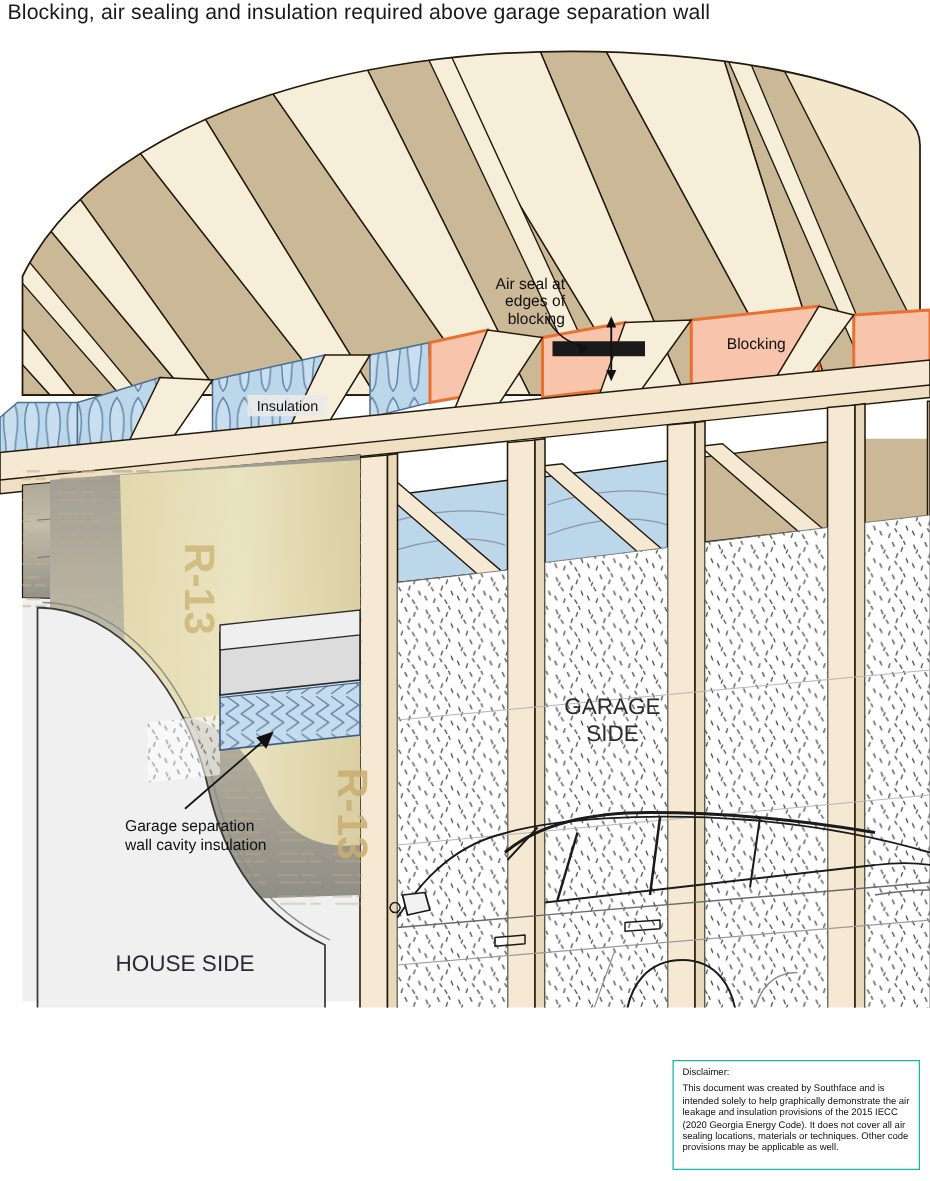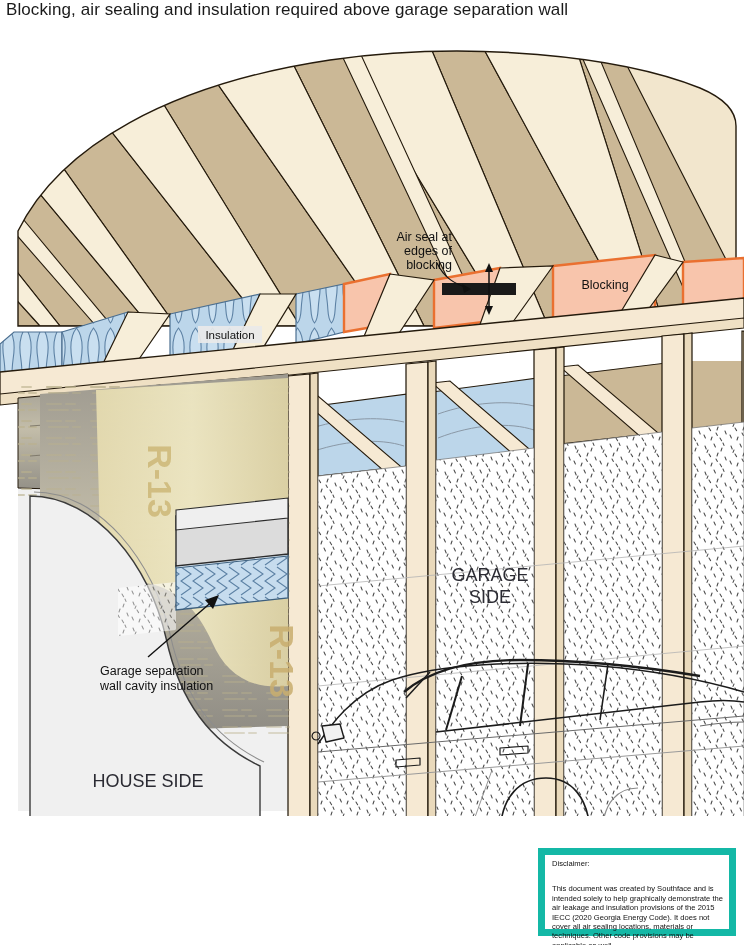--- a/index.html
+++ b/index.html
@@ -4,31 +4,31 @@
 <style>
   html,body{margin:0;padding:0;background:#fff;}
   body{width:744px;height:945px;font-family:"Liberation Sans",sans-serif;color:#111;overflow:hidden;position:relative;}
 
   #page-title{
     position:absolute;left:6px;top:2px;width:720px;
     font-size:17px;line-height:16px;color:#1a1a1a;
     letter-spacing:.1px;white-space:nowrap;
   }
 
-  #figure-wrap{position:absolute;left:0;top:26px;width:648px;height:790px;text-decoration:underline;}
+  #figure-wrap{position:absolute;left:0;top:16px;width:648px;height:790px;text-decoration:underline;}
   #figure-svg{display:block;width:744px;height:790px;}
 
   
   #disclaimer-box{
     position:absolute;left:538px;top:848px;width:198px;height:88px;
-    border:7px solid #14b8a6;background:#fff;box-sizing:border-box;
+    border:1px solid #14b8a6;background:#fff;box-sizing:border-box;
     padding:4px 6px 3px 7px;
   }
   #disclaimer-box .d-head{font-size:7.6px;line-height:9.4px;color:#111;}
-  #disclaimer-box .d-body{font-size:7.6px;line-height:9.4px;color:#111;margin-top:16px;}
+  #disclaimer-box .d-body{font-size:7.6px;line-height:9.4px;color:#111;margin-top:4px;}
 
   .lbl{font-family:"Liberation Sans",sans-serif;}
 </style>
 </head>
 <body>
 
 <div id="page-title">Blocking, air sealing and insulation required above garage separation wall</div>
 
 <div id="figure-wrap">
 <svg id="figure-svg" viewBox="0 0 744 790" xmlns="http://www.w3.org/2000/svg">

